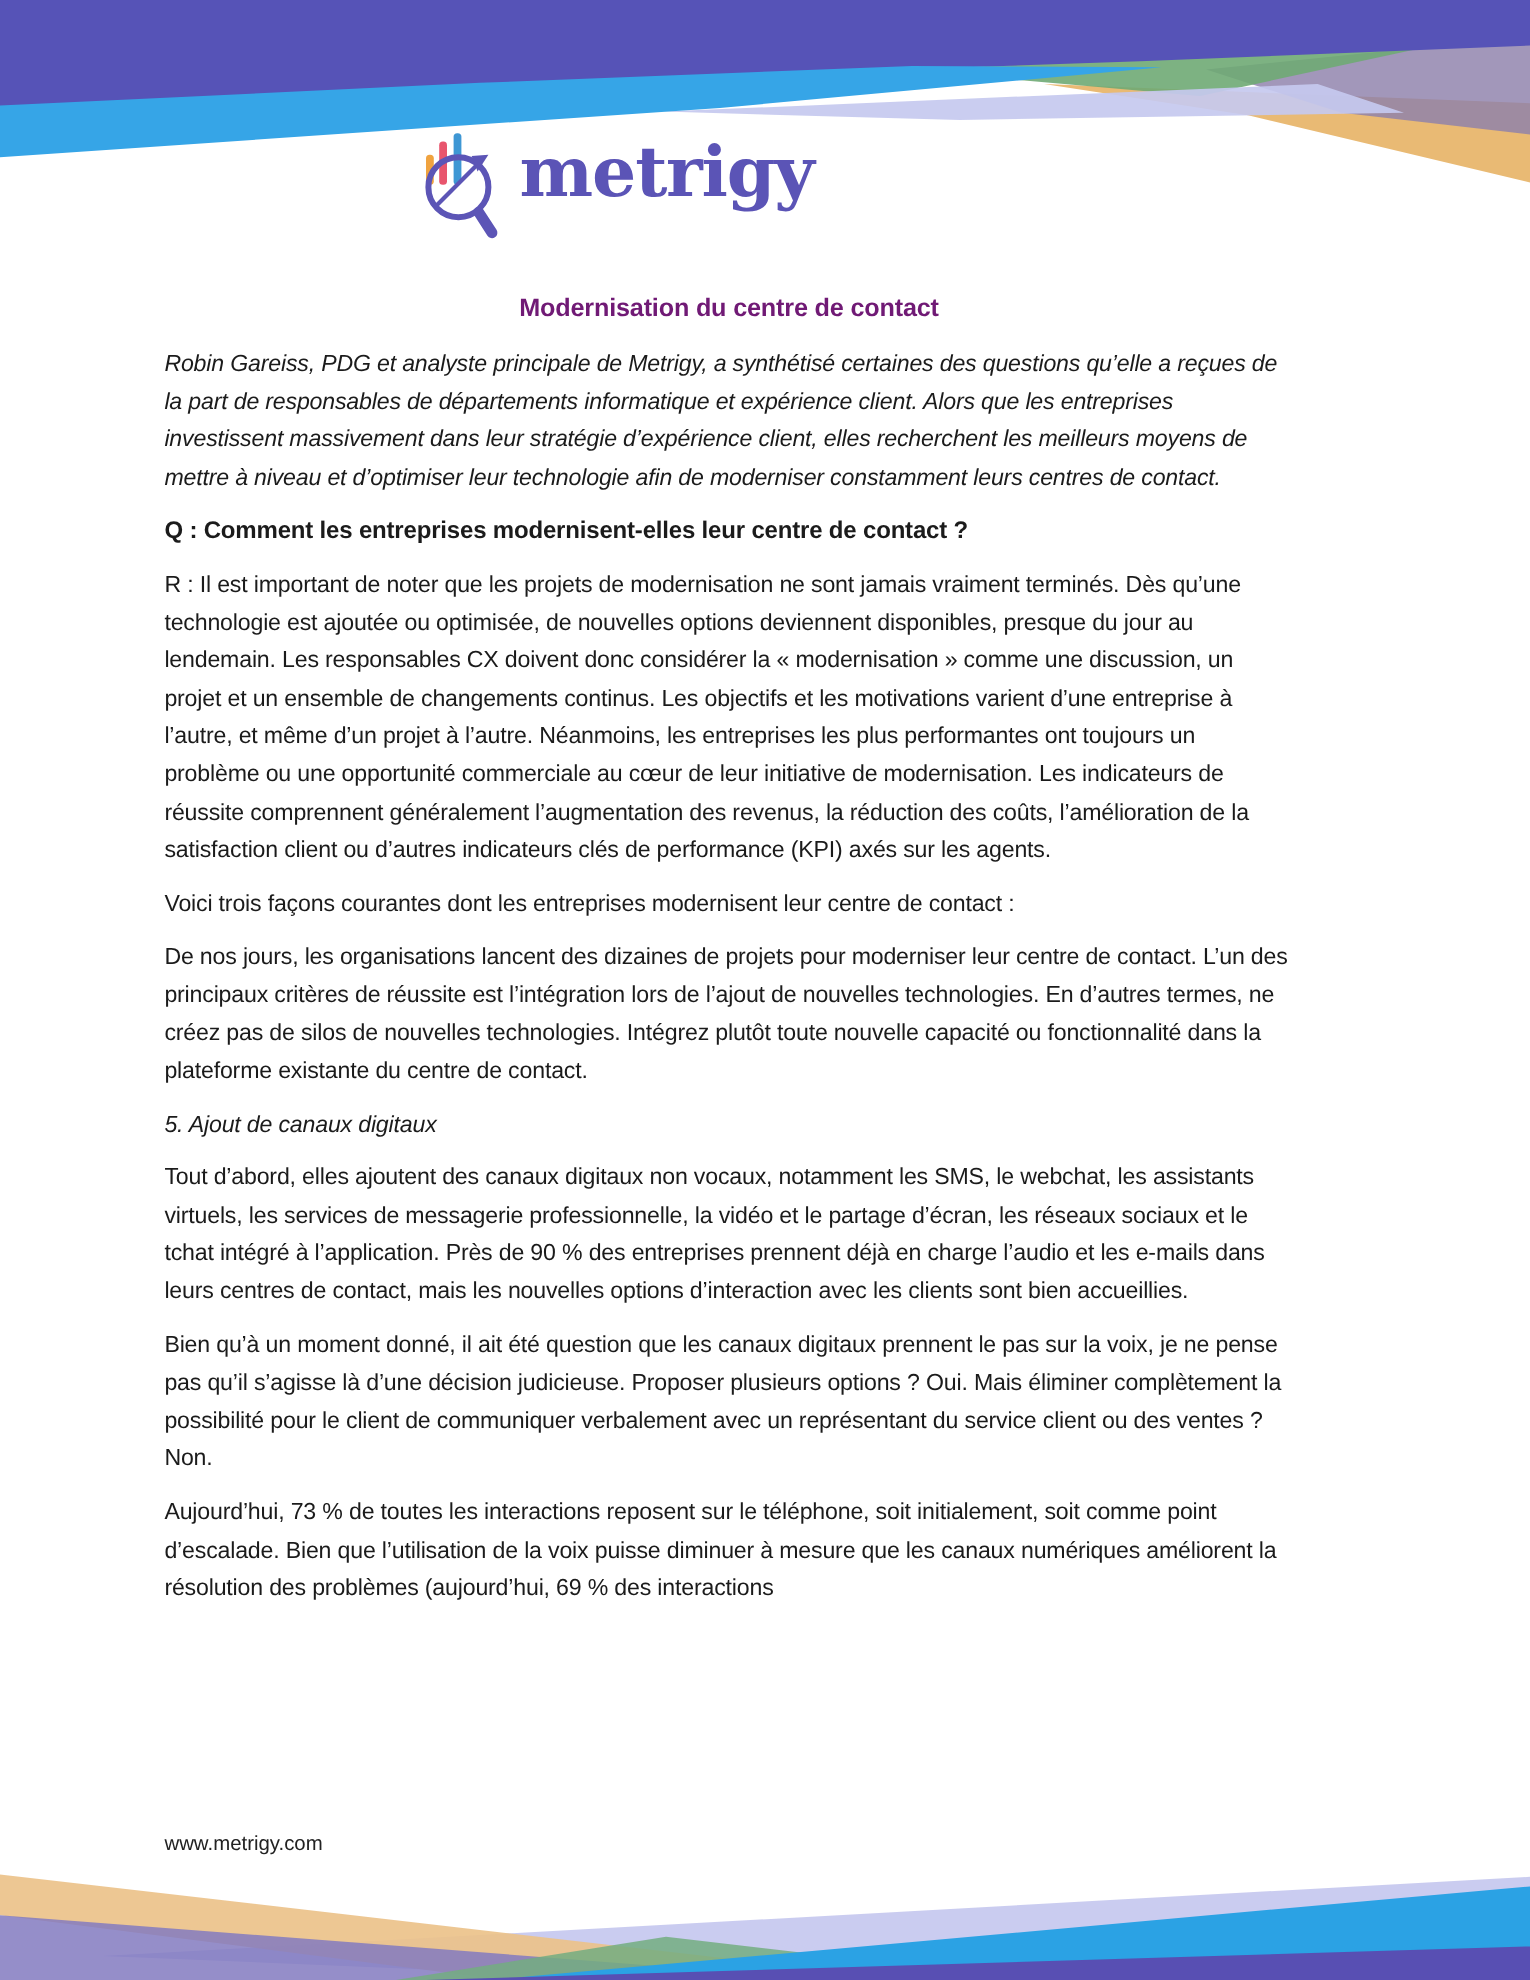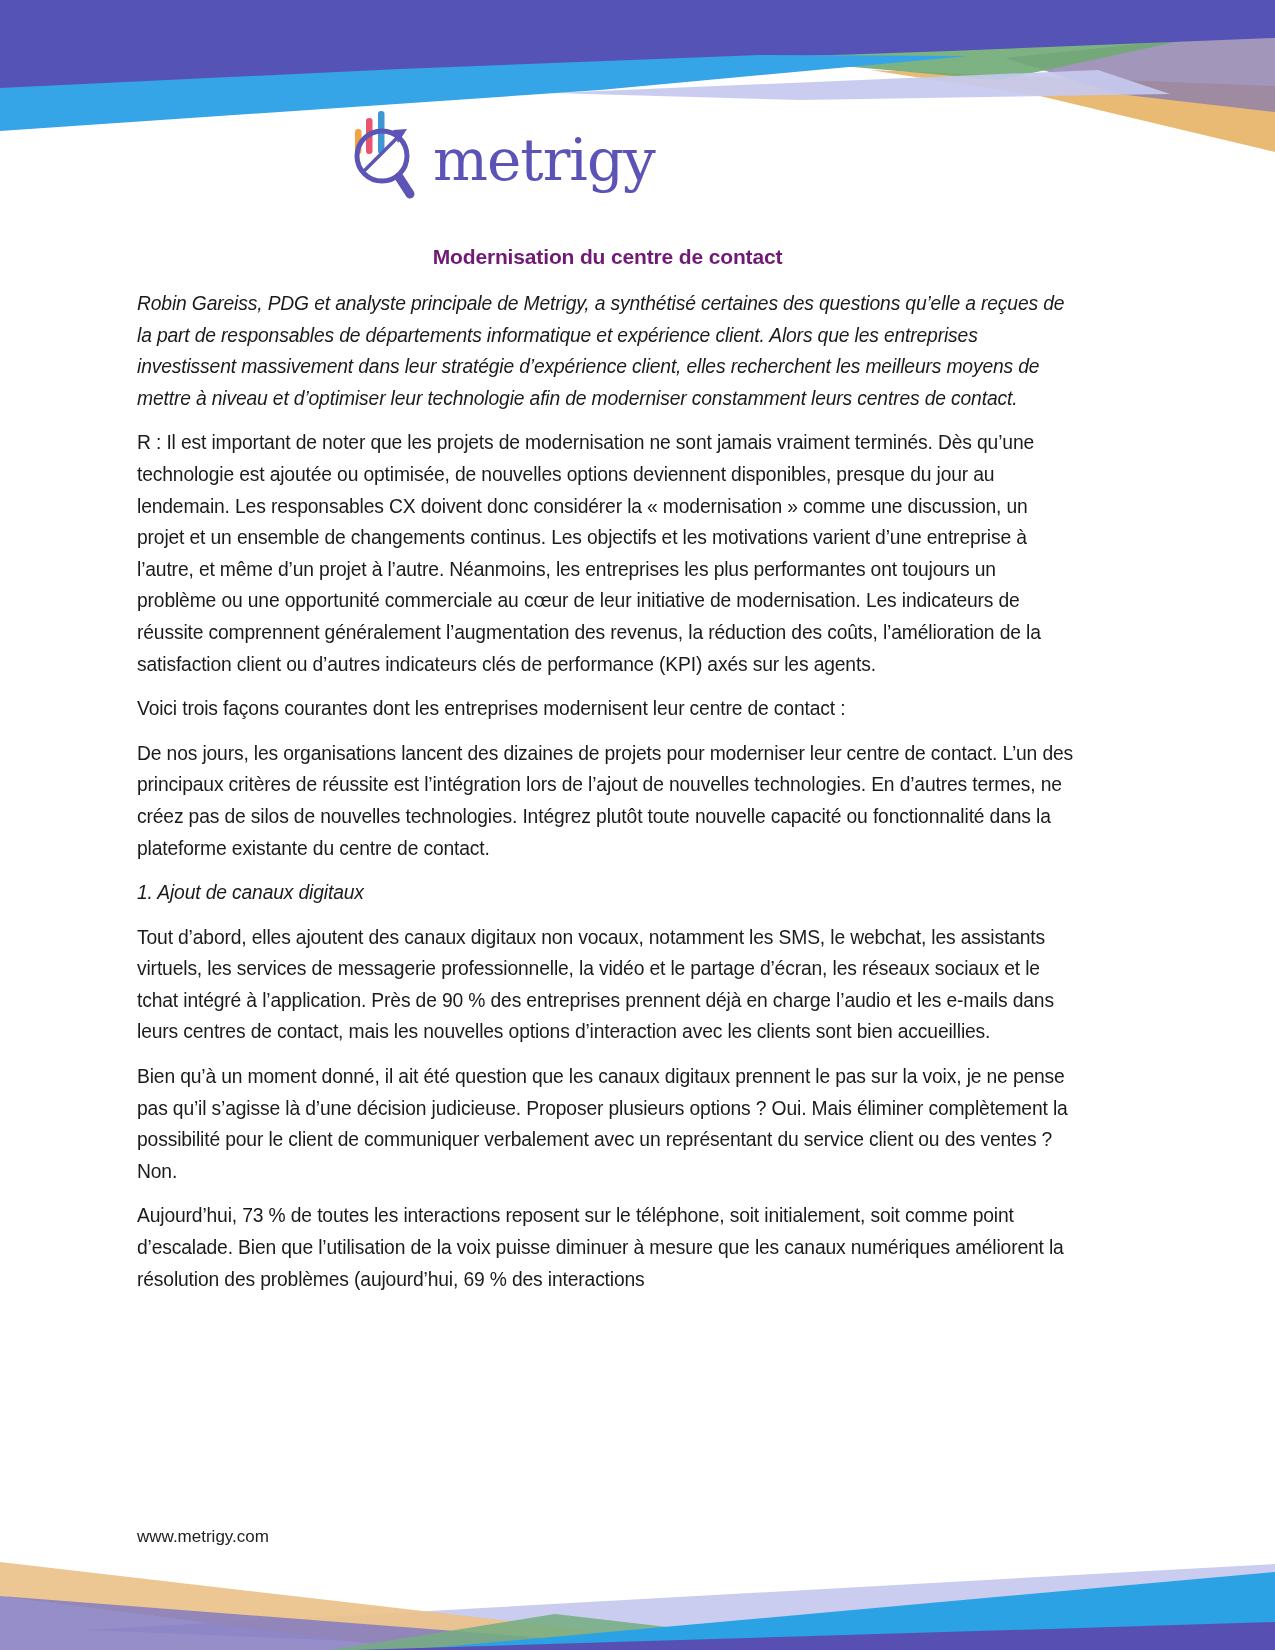--- a/index.html
+++ b/index.html
@@ -5,21 +5,21 @@
   html,body{margin:0;padding:0;}
   body{
     width:1275px;height:1650px;position:relative;overflow:hidden;
     background:#ffffff;
     font-family:"Liberation Sans",sans-serif;
     color:#1b1b1b;
   }
   .banner{position:absolute;left:0;width:1275px;display:block;}
   .banner-top{top:0;}
   .banner-bottom{bottom:0;}
-  .logo{position:absolute;left:335px;top:98px;display:flex;align-items:center;}
+  .logo{position:absolute;left:335px;top:98px;display:flex;align-items:flex-start;font-weight:bold;}
   .logo-glass{display:block;}
   .logo-wordmark{
     font-family:"DejaVu Serif","Liberation Serif",serif;
     font-size:58px;line-height:1;color:#5b54b6;
     margin:16px 0 0 6px;letter-spacing:-1px;
   }
   .content{
     position:absolute;left:137px;top:243px;width:941px;
     font-size:19.3px;line-height:31.6px;letter-spacing:-0.15px;
   }
@@ -68,24 +68,25 @@
     <line x1="29" y1="73" x2="62" y2="40" stroke="#5c55b6" stroke-width="3.5"></line>
     <polygon points="58,32 72,31 63,45" fill="#5c55b6"></polygon>
     <line x1="64" y1="79" x2="75" y2="96" stroke="#5c55b6" stroke-width="9" stroke-linecap="round"></line>
   </svg>
   <span class="logo-wordmark">metrigy</span>
 </div>
 
 <main class="content">
   <h1 class="doc-title">Modernisation du centre de contact</h1>
   <p class="intro">Robin Gareiss, PDG et analyste principale de Metrigy, a synthétisé certaines des questions qu’elle a reçues de la part de responsables de départements informatique et expérience client. Alors que les entreprises investissent massivement dans leur stratégie d’expérience client, elles recherchent les meilleurs moyens de mettre à niveau et d’optimiser leur technologie afin de moderniser constamment leurs centres de contact.</p>
+  <p class="question">Q : Comment les entreprises modernisent-elles leur centre de contact ?</p>
   <p>R : Il est important de noter que les projets de modernisation ne sont jamais vraiment terminés. Dès qu’une technologie est ajoutée ou optimisée, de nouvelles options deviennent disponibles, presque du jour au lendemain. Les responsables CX doivent donc considérer la « modernisation » comme une discussion, un projet et un ensemble de changements continus. Les objectifs et les motivations varient d’une entreprise à l’autre, et même d’un projet à l’autre. Néanmoins, les entreprises les plus performantes ont toujours un problème ou une opportunité commerciale au cœur de leur initiative de modernisation. Les indicateurs de réussite comprennent généralement l’augmentation des revenus, la réduction des coûts, l’amélioration de la satisfaction client ou d’autres indicateurs clés de performance (KPI) axés sur les agents.</p>
   <p>Voici trois façons courantes dont les entreprises modernisent leur centre de contact :</p>
   <p>De nos jours, les organisations lancent des dizaines de projets pour moderniser leur centre de contact. L’un des principaux critères de réussite est l’intégration lors de l’ajout de nouvelles technologies. En d’autres termes, ne créez pas de silos de nouvelles technologies. Intégrez plutôt toute nouvelle capacité ou fonctionnalité dans la plateforme existante du centre de contact.</p>
-  <p class="section-heading">1. Ajout de canaux digitaux</p>
+  <p class="section-heading">5. Ajout de canaux digitaux</p>
   <p>Tout d’abord, elles ajoutent des canaux digitaux non vocaux, notamment les SMS, le webchat, les assistants virtuels, les services de messagerie professionnelle, la vidéo et le partage d’écran, les réseaux sociaux et le tchat intégré à l’application. Près de 90 % des entreprises prennent déjà en charge l’audio et les e-mails dans leurs centres de contact, mais les nouvelles options d’interaction avec les clients sont bien accueillies.</p>
   <p>Bien qu’à un moment donné, il ait été question que les canaux digitaux prennent le pas sur la voix, je ne pense pas qu’il s’agisse là d’une décision judicieuse. Proposer plusieurs options ? Oui. Mais éliminer complètement la possibilité pour le client de communiquer verbalement avec un représentant du service client ou des ventes ? Non.</p>
   <p>Aujourd’hui, 73 % de toutes les interactions reposent sur le téléphone, soit initialement, soit comme point d’escalade. Bien que l’utilisation de la voix puisse diminuer à mesure que les canaux numériques améliorent la résolution des problèmes (aujourd’hui, 69 % des interactions</p>
 </main>
 
 <div class="footer">
   <a href="#">www.metrigy.com</a>
 </div>
 
 </body></html>

